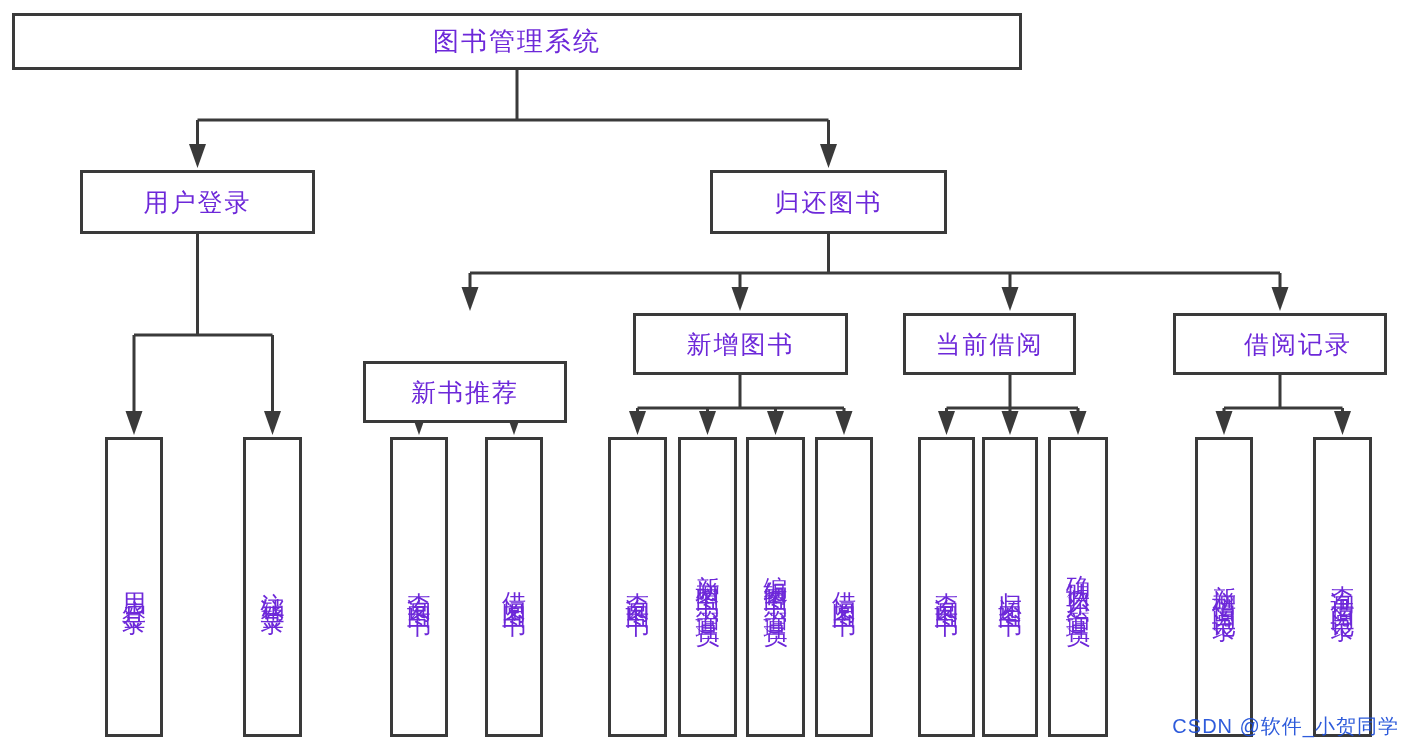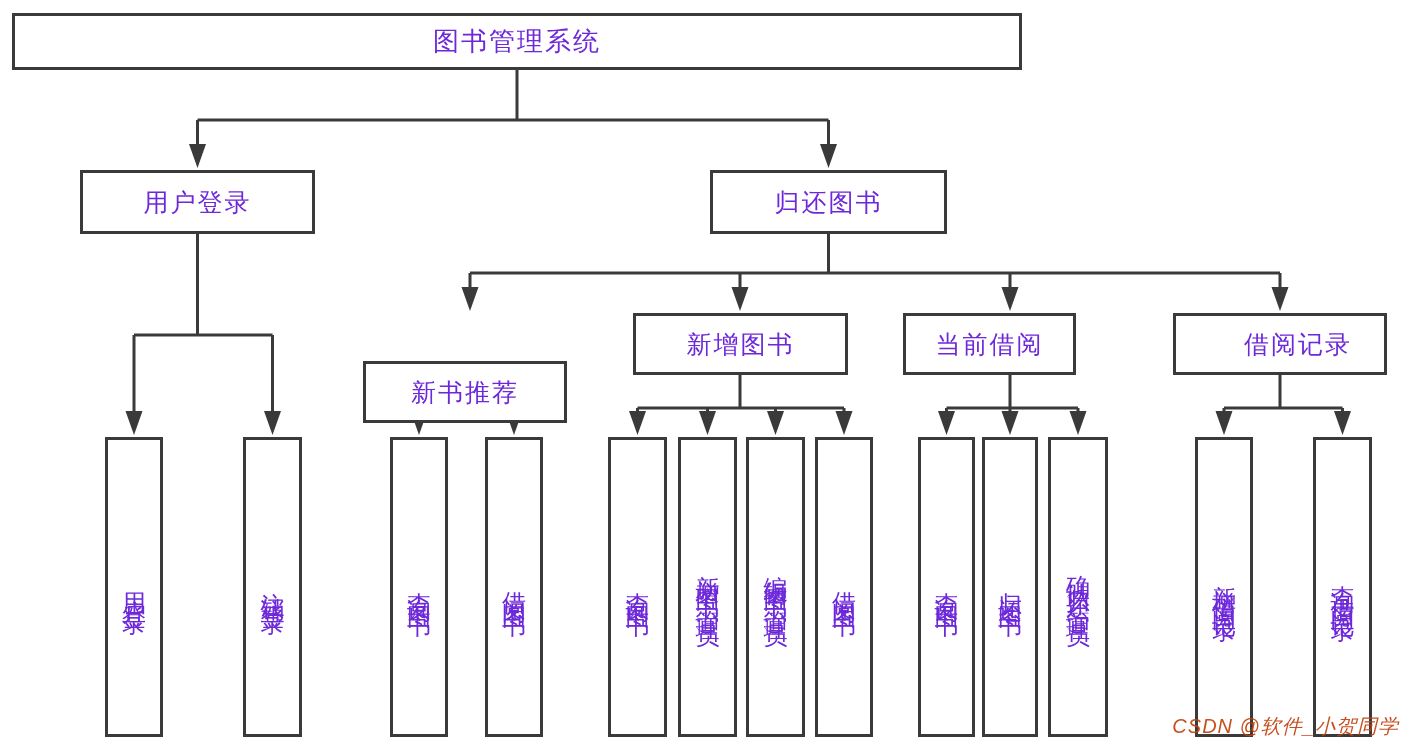--- a/index.html
+++ b/index.html
@@ -10,23 +10,22 @@
   .box {
     position:absolute; border:3px solid #3a3a3a; background:#fff;
     display:flex; align-items:center; justify-content:center;
     color:#6d28d9; text-align:center; z-index:2;
   }
   .lvl1 { font-size:26px; letter-spacing:2px; }
   .h   { font-size:25px; letter-spacing:2px; }
   .v   { writing-mode:vertical-rl; text-orientation:mixed; font-size:24px; letter-spacing:7px; }
   .watermark {
     position:absolute; right:6px; bottom:7px; z-index:3;
-    font-size:20px; color:#c2410c; opacity:0.92; letter-spacing:1px;
+    font-size:20px; color:#1d4ed8; opacity:0.92; letter-spacing:1px;
     white-space:nowrap;
-    font-style:italic;
   }
   svg path { stroke:#3a3a3a; stroke-width:3; fill:none; }
   svg polygon { fill:#3a3a3a; stroke:none; }
 </style>
 </head>
 <body>
 
 <div class="canvas">
 
   <svg class="connectors" width="1405" height="747" viewBox="0 0 1405 747">

